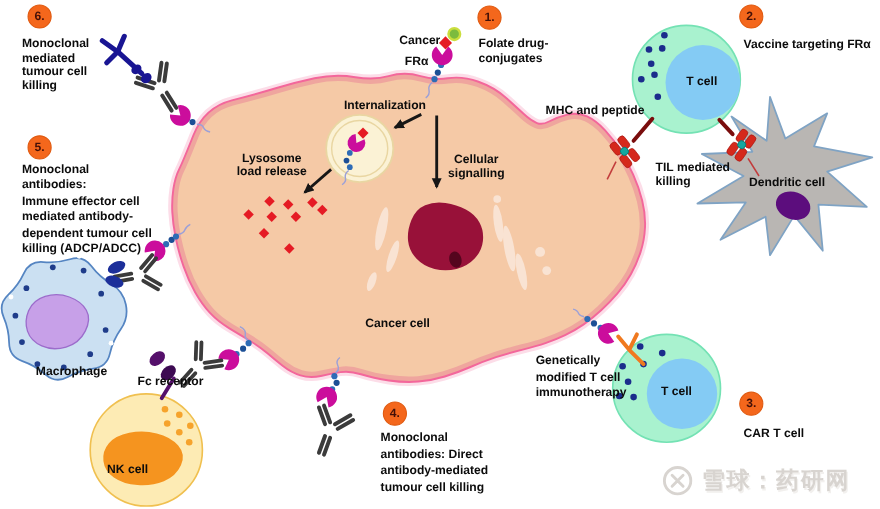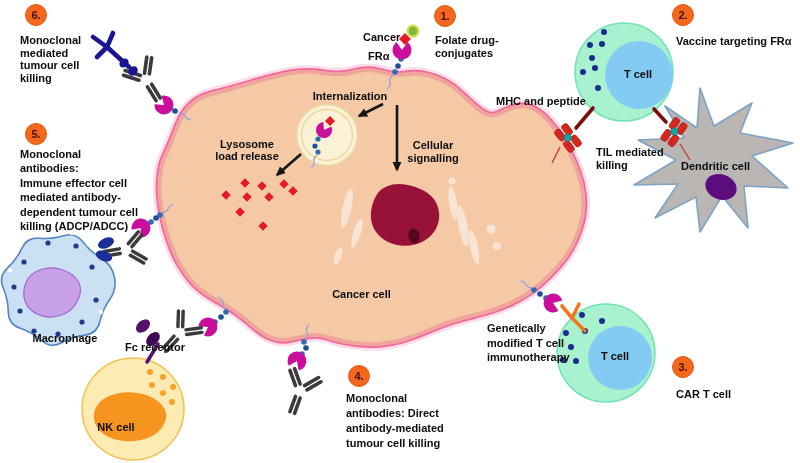--- a/index.html
+++ b/index.html
@@ -304,14 +304,21 @@
 <div class="lbl" style="left:487px;top:321px;width:100px;line-height:14.5px;">Genetically
 modified T cell
 immunotherapy</div>
 <div class="lbl" style="left:587px;top:350px;width:56px;text-align:center;">T cell</div>
 <div class="lbl" style="left:676px;top:388px;">CAR T cell</div>
 <div class="lbl" style="left:346px;top:391px;width:120px;line-height:15px;">Monoclonal
 antibodies: Direct
 antibody-mediated
 tumour cell killing</div>
 
-
+<div class="wm">
+  <svg width="30" height="30" viewBox="0 0 30 30">
+    <circle cx="15" cy="15" r="12" fill="none" stroke="#d8d4d0" stroke-width="2.6"></circle>
+    <path d="M10,10 L20,20 M20,10 L10,20" stroke="#d8d4d0" stroke-width="2.6" stroke-linecap="round" fill="none"></path>
+  </svg>
+  <span>雪球：药研网</span>
 </div>
 
+</div>
+
 </body></html>

